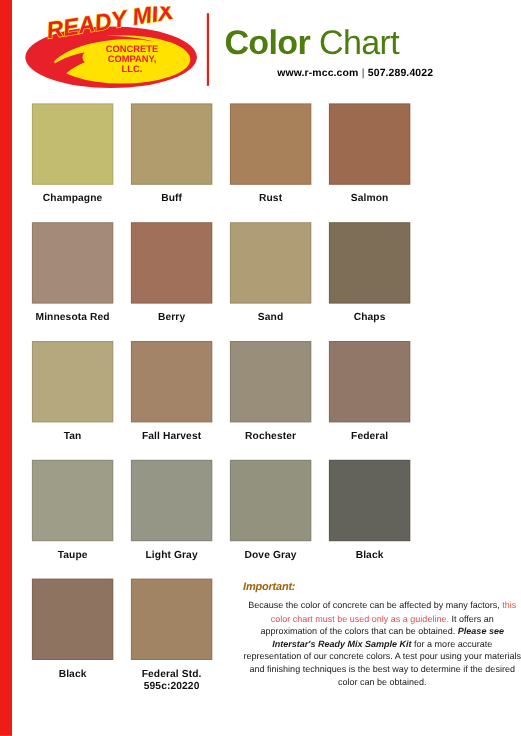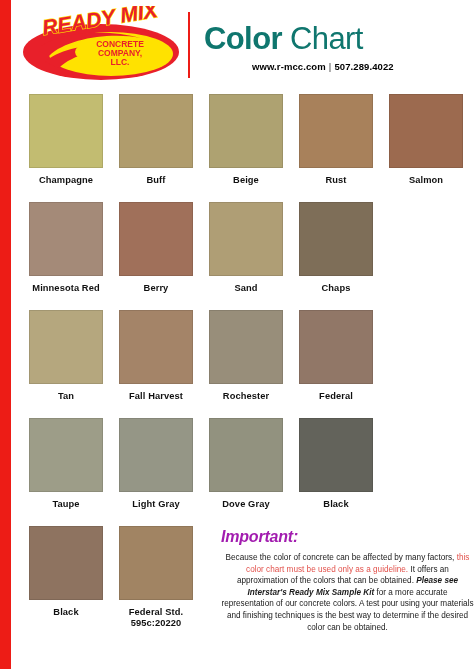--- a/index.html
+++ b/index.html
@@ -48,21 +48,21 @@
     height:66px;
     background:#ED1C16;
     margin:0 14px 0 4px;
     flex:0 0 2px;
   }
   .title-block { padding-top:4px; }
   .chart-title {
     font-size:31px;
     line-height:34px;
     letter-spacing:-0.6px;
-    color:#0f766e;
+    color:#4d7c0f;
     font-weight:400;
     white-space:nowrap;
   }
   .chart-title b { font-weight:bold; }
   .contact {
     margin-top:5px;
     font-size:9.5px;
     font-weight:bold;
     color:#000;
     letter-spacing:0.1px;
@@ -100,24 +100,24 @@
     letter-spacing:0.1px;
   }
 
   
   .important {
     margin-left:12px;
     width:262px;
     padding-top:2px;
   }
   .important h2 {
-    font-size:16px;
+    font-size:10px;
     font-style:italic;
     font-weight:bold;
-    color:#a21caf;
+    color:#a16207;
     margin-bottom:6px;
     letter-spacing:-0.2px;
   }
   .important p {
     font-size:8.2px;
     line-height:11.6px;
     color:#1a1a1a;
     text-align:center;
   }
   .important .warn { color:#E2524C; }
@@ -162,24 +162,20 @@
       <div class="row">
         <div class="cell">
           <div class="swatch" style="background-color: rgb(194, 188, 113);"></div>
           <div class="label">Champagne</div>
         </div>
         <div class="cell">
           <div class="swatch" style="background-color: rgb(176, 156, 108);"></div>
           <div class="label">Buff</div>
         </div>
         <div class="cell">
-          <div class="swatch" style="background-color: rgb(174, 162, 113);"></div>
-          <div class="label">Beige</div>
-        </div>
-        <div class="cell">
           <div class="swatch" style="background-color: rgb(168, 129, 91);"></div>
           <div class="label">Rust</div>
         </div>
         <div class="cell">
           <div class="swatch" style="background-color: rgb(156, 106, 79);"></div>
           <div class="label">Salmon</div>
         </div>
       </div>
 
       <div class="row">

